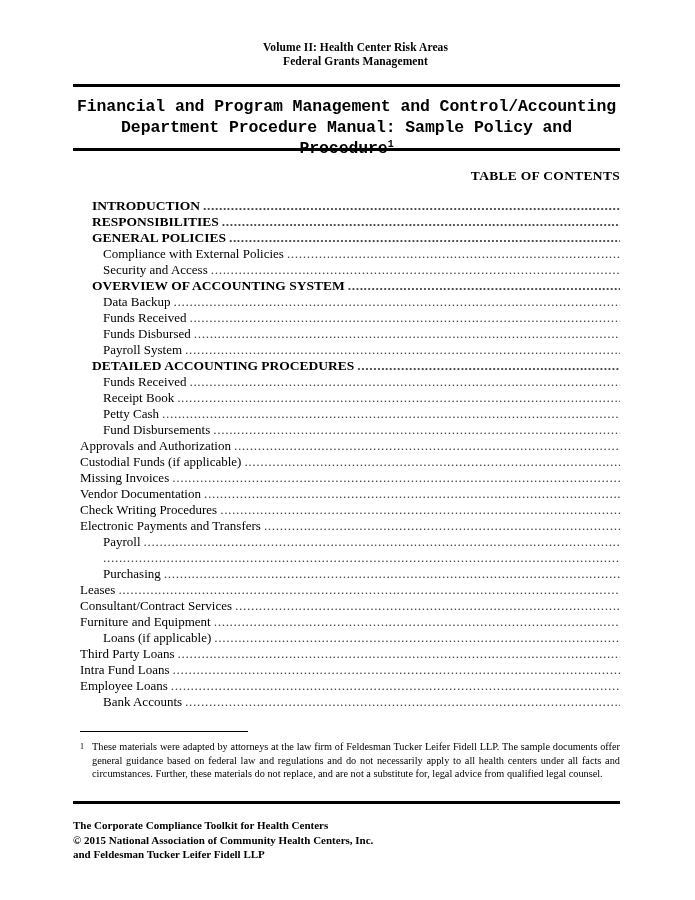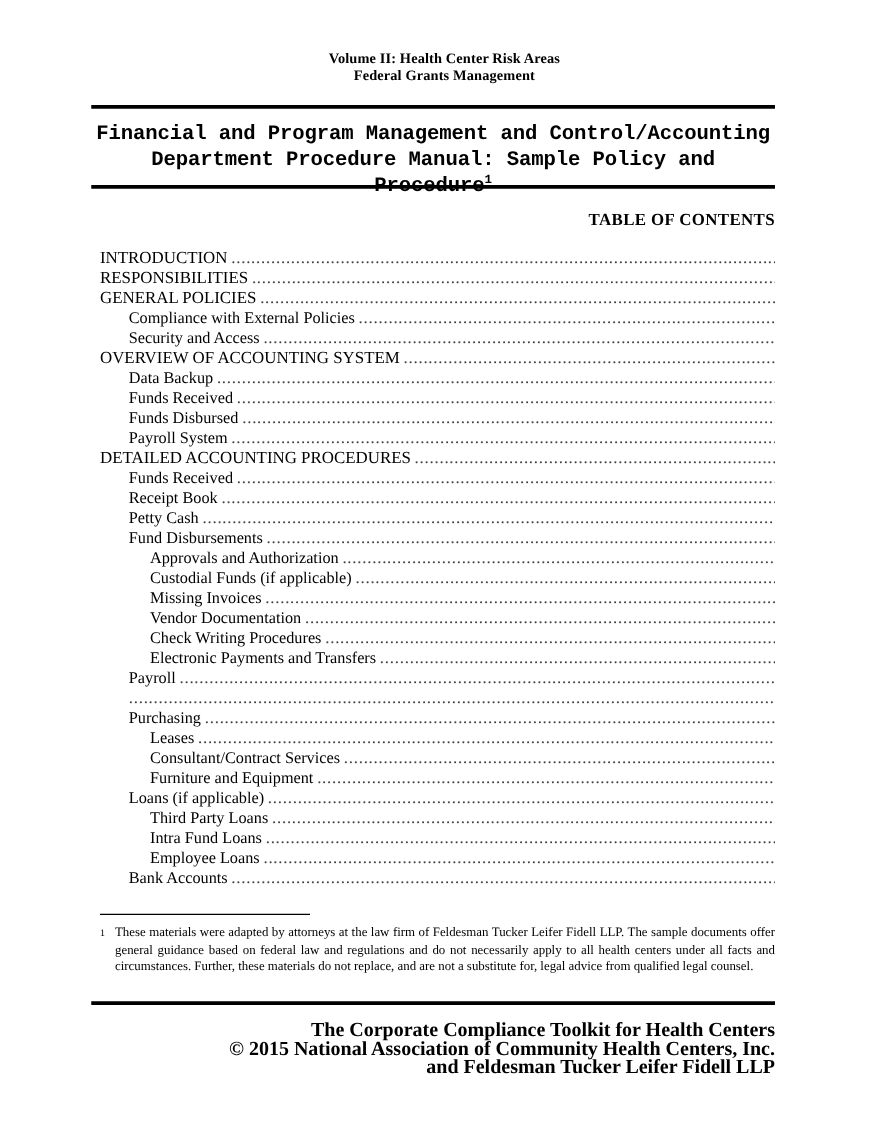--- a/index.html
+++ b/index.html
@@ -104,23 +104,23 @@
   .toc-entry .leader::before {
     content: "......................................................................................................................................................................................................................................................";
     position: absolute;
     left: 0;
     bottom: 0;
     font-size: 13.5px;
     letter-spacing: .6px;
     color: #444;
     white-space: nowrap;
   }
-  .lvl-0 { margin-left: 0; }
+  .lvl-0 { margin-left: 12px; font-weight: bold; }
   .lvl-1 { margin-left: 23px; }
-  .lvl-2 { margin-left: 40px; }
+  .lvl-2 { }
   .lvl-1 .label, .lvl-2 .label { font-size: 13px; }
 
   
   .footnote-rule {
     position: absolute;
     left: 80px;
     top: 731px;
     width: 168px;
     height: 0;
     border-top: 1.6px solid #000;
@@ -153,22 +153,22 @@
     top: 801px;
     width: 547px;
     height: 0;
     border-top: 3px solid #000;
   }
   .footer {
     position: absolute;
     left: 73px;
     top: 818px;
     width: 547px;
-    text-align: right;
-    font-size: 16px;
+    text-align: left;
+    font-size: 11px;
     font-weight: bold;
     line-height: 14.5px;
   }
 </style>
 </head>
 <body>
 
 <div class="page">
 
   <div class="running-head">

